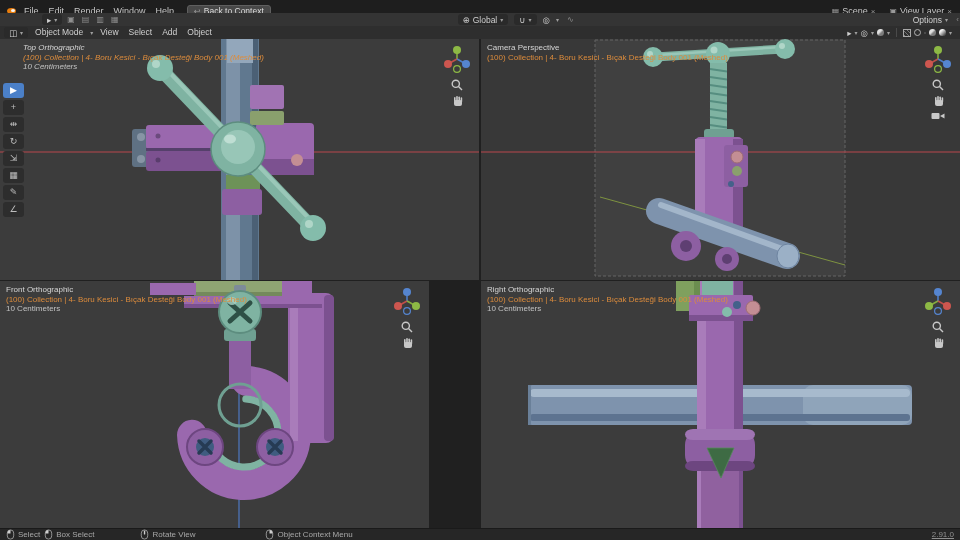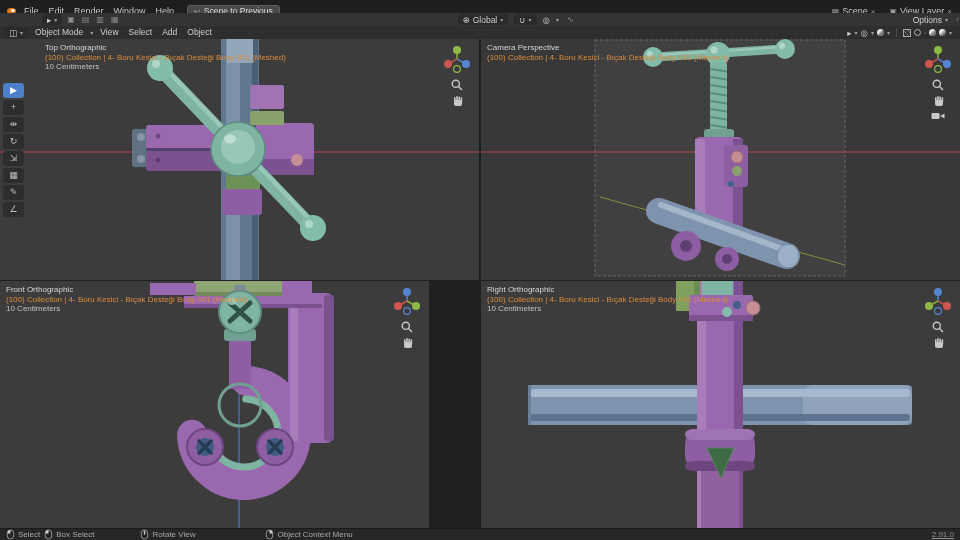--- a/index.html
+++ b/index.html
@@ -42,21 +42,21 @@
   .vsep{width:1px;height:9px;background:#4a4a4a;margin:0 3px;}
   
   #viewports{position:absolute;top:39px;left:0;width:960px;height:489px;background:#202020;}
   .quad{position:absolute;overflow:hidden;background:#3c3c3c;}
   #quad-tl{left:0;top:0;width:479px;height:241px;}
   #quad-tr{left:481px;top:0;width:479px;height:241px;background:#383838;}
   #quad-bl{left:0;top:242px;width:429px;height:247px;}
   #quad-br{left:481px;top:242px;width:479px;height:247px;}
   .quad svg.scene{position:absolute;left:0;top:0;}
   .vp-info{position:absolute;top:4px;left:6px;line-height:9.5px;font-size:8px;white-space:nowrap;}
-  .vp-info.shifted{left:45px;}
+  .vp-info.shifted{left:23px;font-style:italic;}
   .vp-title{color:#d6d6d6;}
   .vp-crumb{color:#dd8c3c;}
   .vp-scale{color:#c2c2c2;}
   .vp-nav{position:absolute;top:4px;right:5px;width:34px;display:flex;flex-direction:column;align-items:center;gap:4px;}
   
   #tools{position:absolute;left:3px;top:44px;width:21px;display:flex;flex-direction:column;gap:2px;z-index:6;}
   .tool{height:15px;background:#2d2d2d;border-radius:3px;color:#bdbdbd;font-size:9px;
         display:flex;align-items:center;justify-content:center;line-height:15px;}
   .tool.active{background:#4b80c8;color:#fff;}
   
@@ -76,21 +76,21 @@
     <span class="logo">
         <span class="logo-dot"></span>
       </span>
     <span class="menu-item">File</span>
     <span class="menu-item">Edit</span>
     <span class="menu-item">Render</span>
     <span class="menu-item">Window</span>
     <span class="menu-item">Help</span>
     <span id="back-btn">
       <span class="tb-ico">↩</span>
-      <span>Scene to Previous</span>
+      <span>Back to Context</span>
     </span>
     <span class="tb-right">
       <span class="tb-group">
         <span class="tb-ico">▦</span>
         <span>Scene</span>
         <span class="x-ico">×</span>
       </span>
       <span class="tb-group">
         <span class="tb-ico">▣</span>
         <span>View Layer</span>

